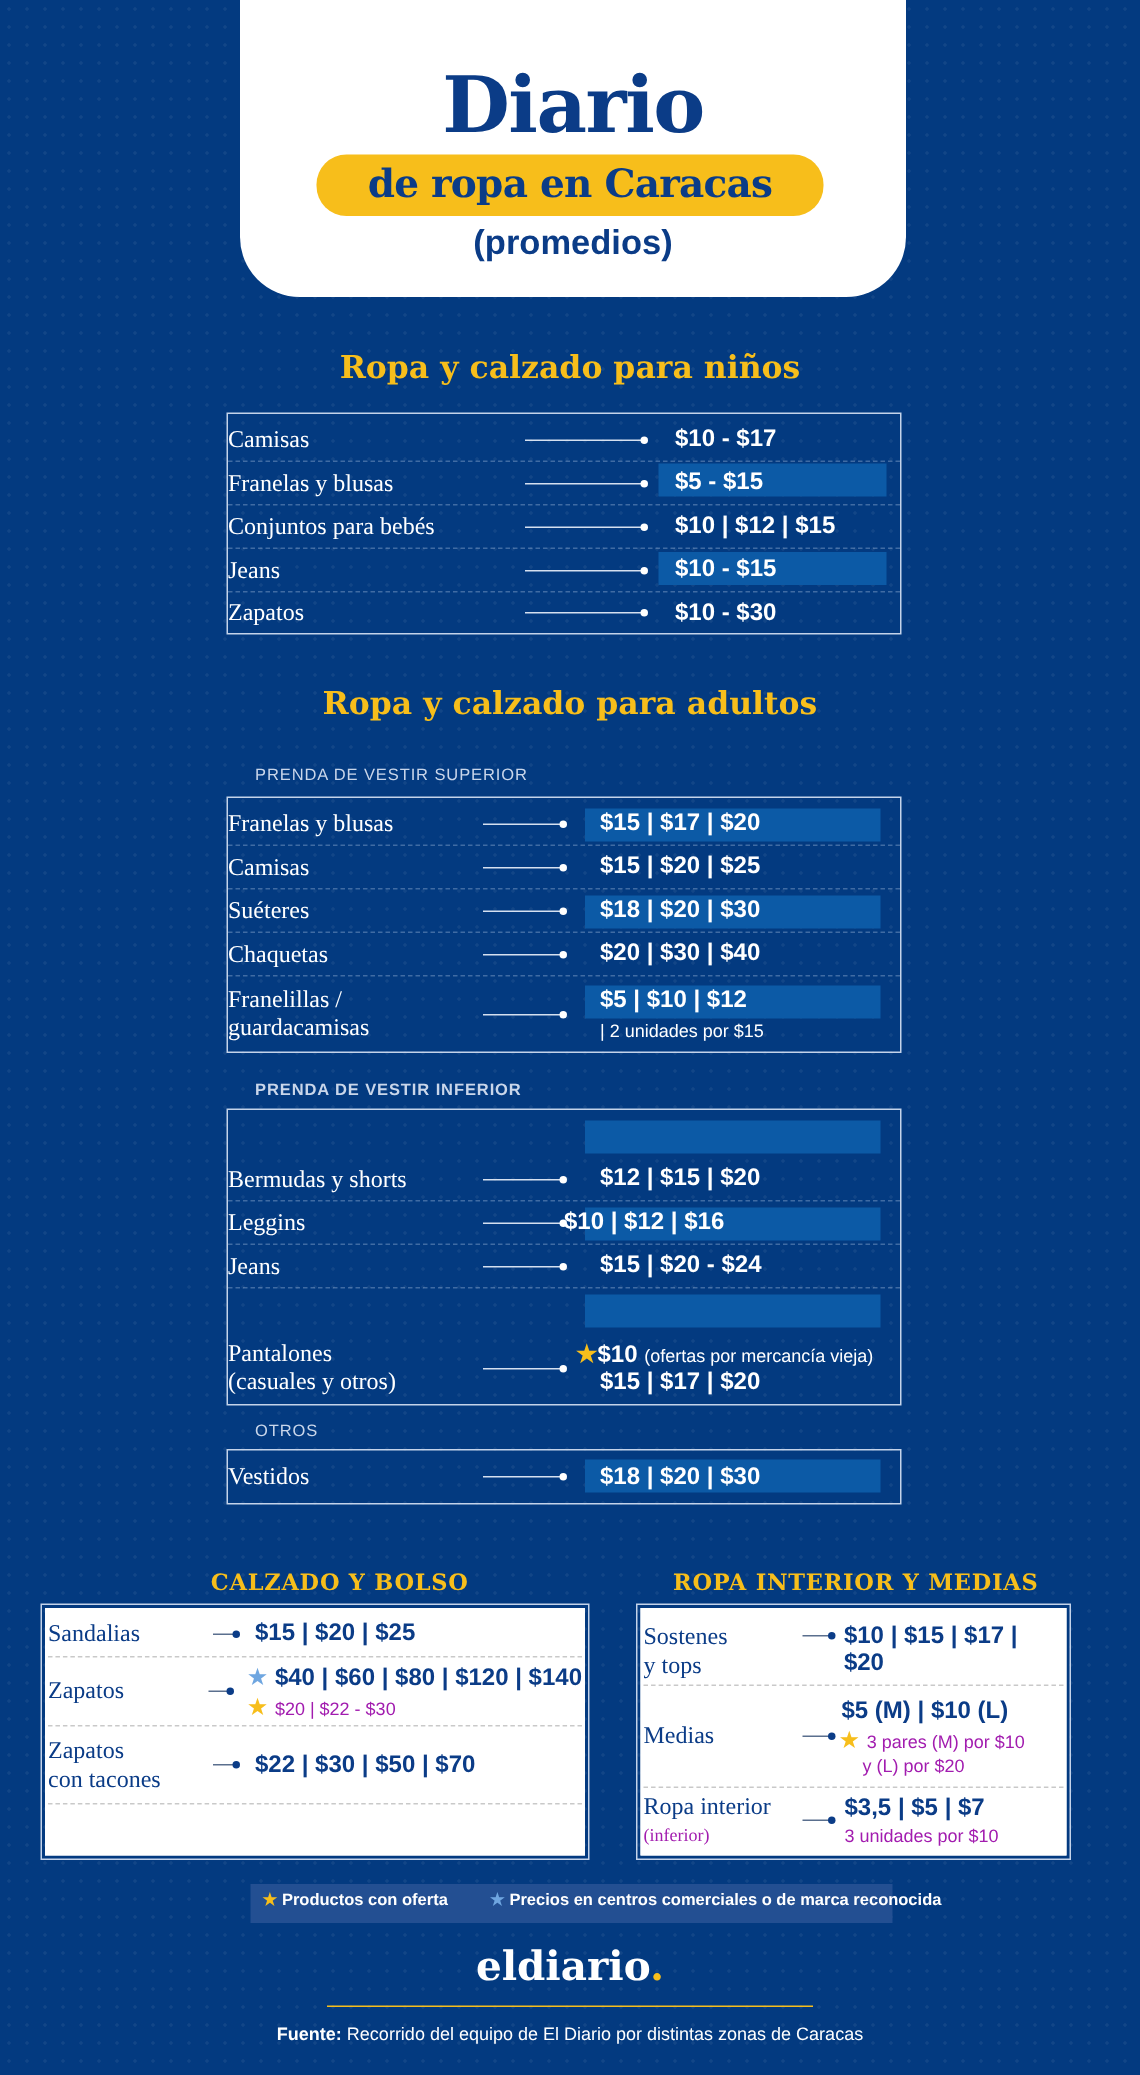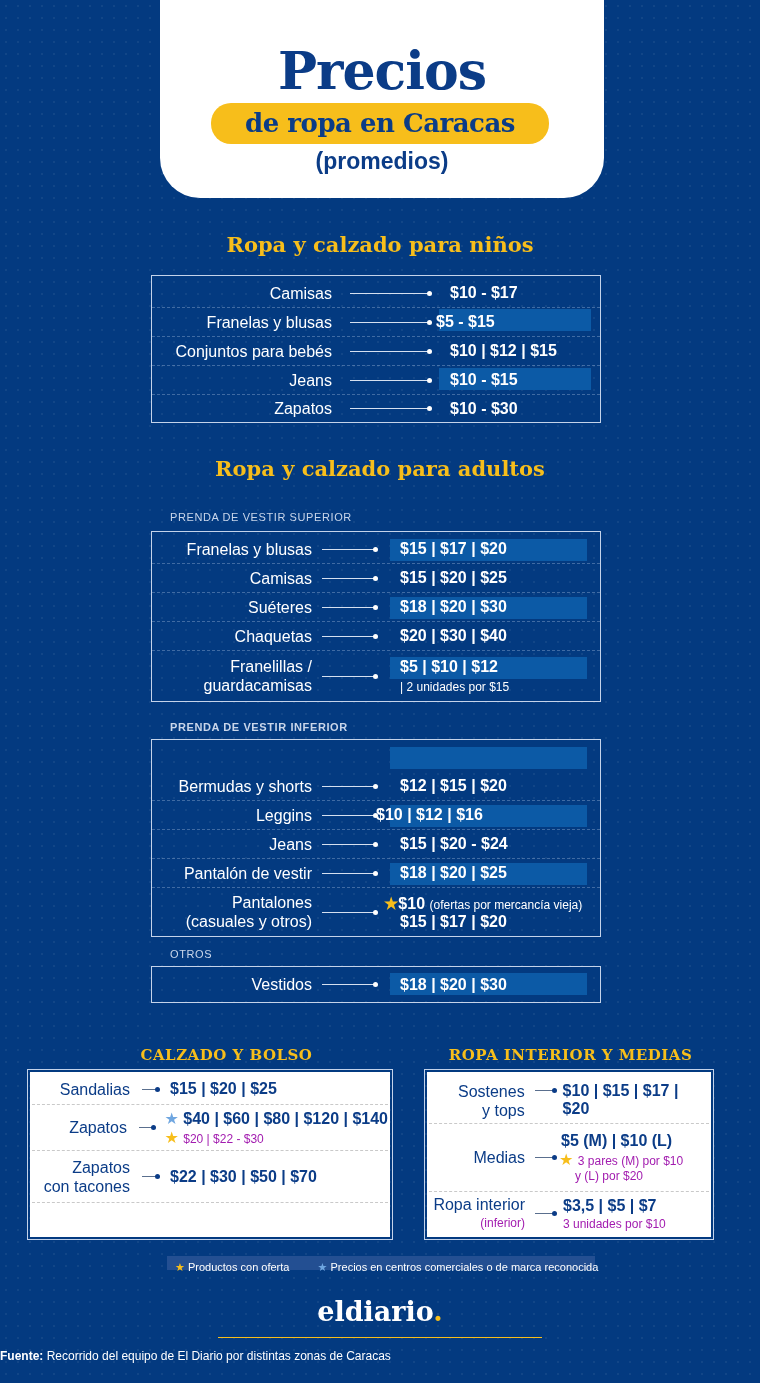--- a/index.html
+++ b/index.html
@@ -43,21 +43,21 @@
     color: #c9d6ea;
   }
   .box {
     position: absolute; border: 1.5px solid #c4d3ea;
   }
   .row {
     position: absolute; left: 0; right: 0; display: flex; align-items: center;
     border-bottom: 1px dashed rgba(180,200,230,0.35);
   }
   .row.last { border-bottom: none; }
-  .lbl { text-align: right; font-size: 16px; color: #fff; line-height: 19px; }
+  .lbl { font-size: 16px; color: #fff; line-height: 19px; font-family: Liberation Serif, serif; }
   .connector { position: relative; height: 1px; background: #d5e0f0; }
   .connector::after {
     content: ""; position: absolute; right: -2px; top: -2px; width: 5px; height: 5px;
     border-radius: 50%; background: #fff;
   }
   .val { font-weight: bold; font-size: 16px; color: #fff; position: relative; }
   .hl { position: absolute; background: #0c5aa6; }
   .sm { font-weight: normal; font-size: 12px; }
   .star-y { color: #f7be1b; }
   .star-b { color: #6fa6e0; }
@@ -67,53 +67,53 @@
   }
   .white-box .row { border-bottom: 1px dashed #c9c9c9; }
   .white-box .row.last { border-bottom: none; }
   .white-box .lbl { color: #0b3c87; }
   .white-box .val { color: #0b3c87; }
   .white-box .connector { background: #5a6f8e; }
   .white-box .connector::after { background: #0b3c87; }
   .white-box .sm { color: #a21caf; }
 
   .legend {
-    position: absolute; left: 167px; top: 1256px; width: 428px; height: 14px;
-    background: #234f92; font-size: 11px; font-weight: normal; line-height: 22px;
+    position: absolute; left: 167px; top: 1256px; width: 428px; height: 26px;
+    background: #234f92; font-size: 11px; font-weight: bold; line-height: 22px;
     padding-left: 8px; white-space: nowrap;
   }
   .logo {
     position: absolute; left: 0; right: 0; top: 1296px; text-align: center;
     font-family: "DejaVu Serif", serif; font-weight: bold; font-size: 27px; color: #fff;
   }
   .logo-dot { color: #f7be1b; }
   .footer-rule { position: absolute; left: 218px; width: 324px; top: 1337px; height: 1px; background: #f7be1b; }
-  .footer { position: absolute; left: 0; right: 0; top: 1349px; text-align: left; font-size: 12px; color: #fff; }
+  .footer { position: absolute; left: 0; right: 0; top: 1349px; text-align: center; font-size: 12px; color: #fff; }
 </style>
 </head>
 <body>
 
 <div class="header-card">
-  <div class="title-main">Precios</div>
+  <div class="title-main">Diario</div>
   <div class="title-pill">de ropa en Caracas</div>
   <div class="title-sub">(promedios)</div>
 </div>
 
 <div class="section-title" style="top:232px;">Ropa y calzado para niños</div>
 <div class="box" style="left:151px; top:275px; width:450px; height:148px;">
   <div class="row" style="top:3px; height:29px;">
     <div class="lbl" style="width:180px;">Camisas</div>
     <div class="connector" style="margin-left:18px; width:80px;"></div>
     <div class="val" style="margin-left:20px;">$10 - $17</div>
   </div>
   <div class="hl" style="left:287px; top:33px; width:152px; height:22px;"></div>
   <div class="row" style="top:32px; height:29px;">
     <div class="lbl" style="width:180px;">Franelas y blusas</div>
     <div class="connector" style="margin-left:18px; width:80px;"></div>
-    <div class="val" style="margin-left:6px;text-align:right;">$5 - $15</div>
+    <div class="val" style="margin-left:20px;text-align:right;">$5 - $15</div>
   </div>
   <div class="row" style="top:61px; height:29px;">
     <div class="lbl" style="width:180px;">Conjuntos para bebés</div>
     <div class="connector" style="margin-left:18px; width:80px;"></div>
     <div class="val" style="margin-left:20px;">$10 | $12 | $15</div>
   </div>
   <div class="hl" style="left:287px; top:92px; width:152px; height:22px;"></div>
   <div class="row" style="top:90px; height:29px;">
     <div class="lbl" style="width:180px;">Jeans</div>
     <div class="connector" style="margin-left:18px; width:80px;"></div>
@@ -179,25 +179,20 @@
     <div class="lbl" style="width:160px;">Leggins</div>
     <div class="connector" style="margin-left:10px; width:54px;"></div>
     <div class="val" style="">$10 | $12 | $16</div>
   </div>
   <div class="row" style="top:90px; height:29px;">
     <div class="lbl" style="width:160px;">Jeans</div>
     <div class="connector" style="margin-left:10px; width:54px;"></div>
     <div class="val" style="margin-left:24px;">$15 | $20 - $24</div>
   </div>
   <div class="hl" style="left:238px; top:123px; width:197px; height:22px;"></div>
-  <div class="row" style="top:119px; height:29px;">
-    <div class="lbl" style="width:160px;">Pantalón de vestir</div>
-    <div class="connector" style="margin-left:10px; width:54px;"></div>
-    <div class="val" style="margin-left:24px;">$18 | $20 | $25</div>
-  </div>
   <div class="row last" style="top:148px; height:48px;">
     <div class="lbl" style="width:160px;">
       <div>Pantalones</div>
       <div>(casuales y otros)</div>
     </div>
     <div class="connector" style="margin-left:10px; width:54px;"></div>
     <div style="margin-left:8px;">
       <div style="white-space:nowrap;">
         <span class="star-y val">★</span><span class="val">$10</span>
         <span class="sm">(ofertas por mercancía vieja)</span>

